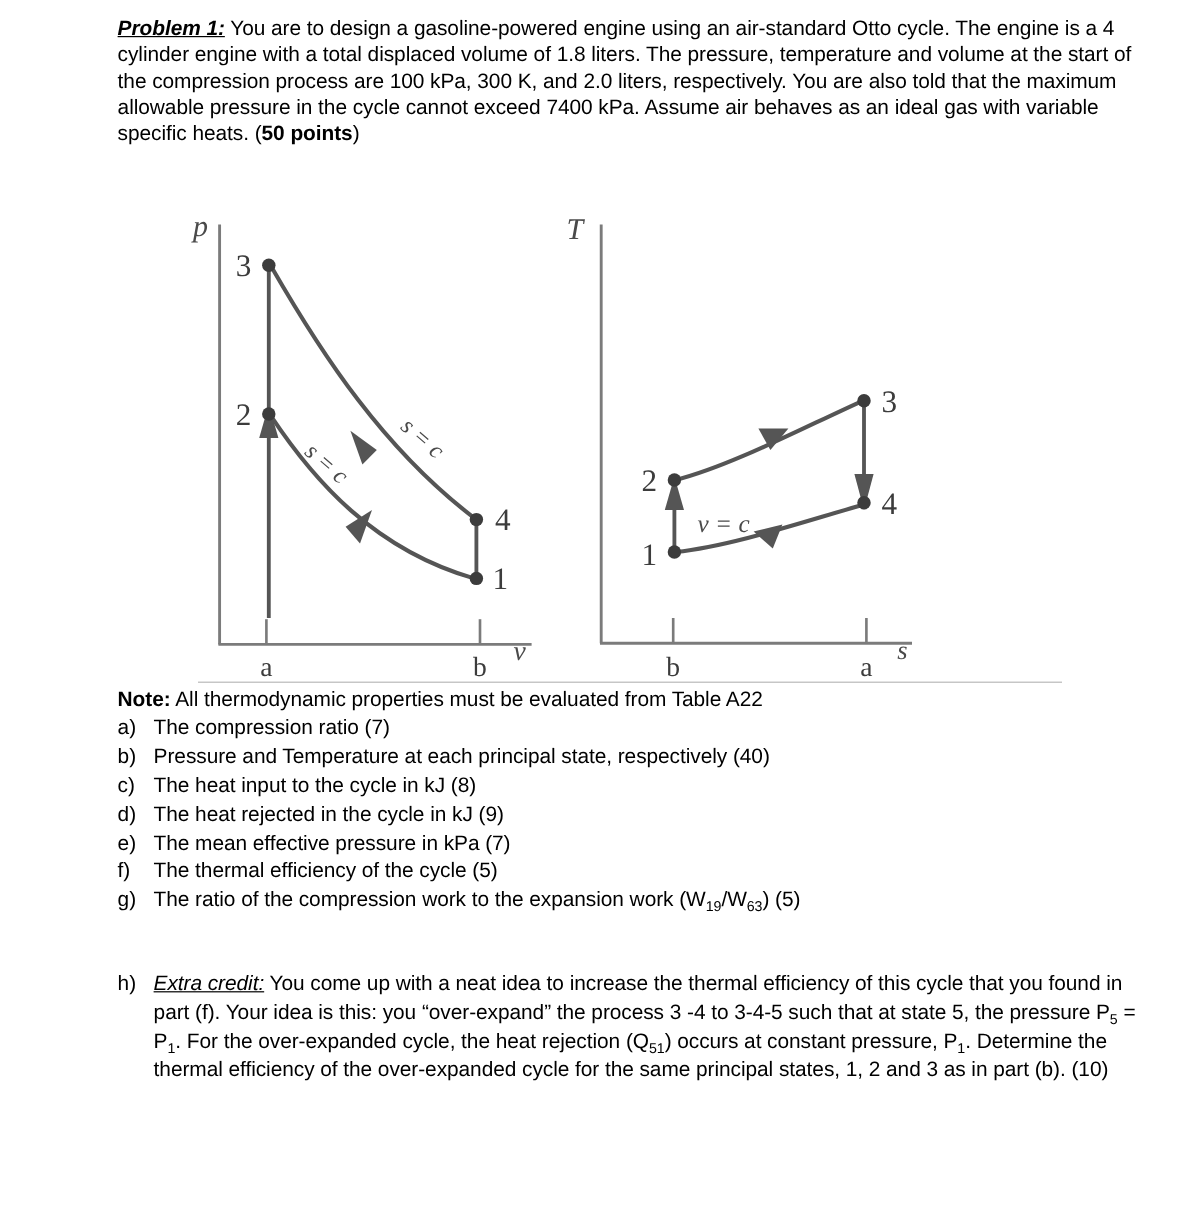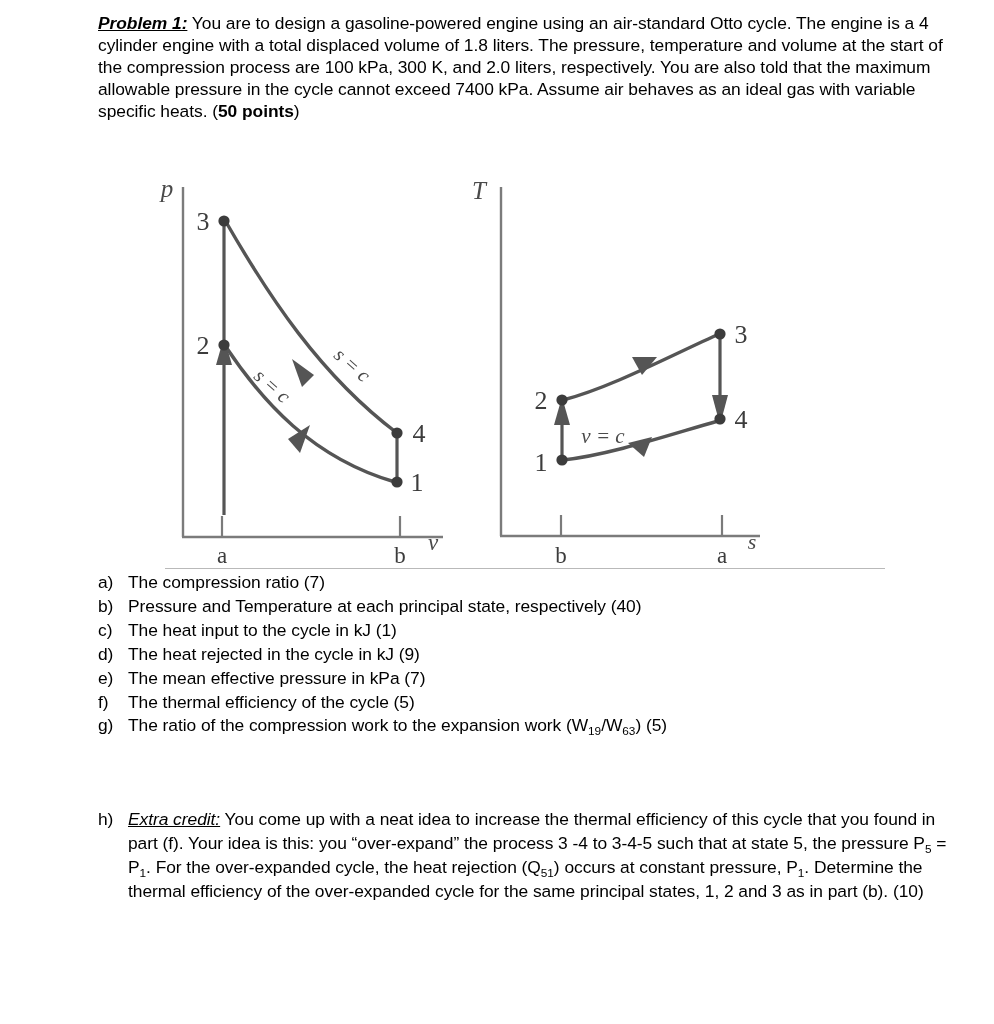--- a/index.html
+++ b/index.html
@@ -203,32 +203,35 @@
         <text x="541" y="296" font-family="'Liberation Serif', serif" font-size="26" fill="#3c3c3c" text-anchor="middle">1</text>
 
         <text x="603" y="268" font-family="'Liberation Serif', serif" font-style="italic" font-size="21" fill="#4a4a4a" text-anchor="middle">v = c</text>
       </g>
     </svg>
   </div>
 
   <div class="hrule"></div>
 
   <div class="determine-block">
+    <div>
+      <span class="note-label">Note:</span><span> All thermodynamic properties must be evaluated from Table A22</span>
+    </div>
     <div class="qlist">
       <div class="qitem">
         <span class="qmark">a)</span>
         <span class="qtext">The compression ratio (7)</span>
       </div>
       <div class="qitem">
         <span class="qmark">b)</span>
         <span class="qtext">Pressure and Temperature at each principal state, respectively (40)</span>
       </div>
       <div class="qitem">
         <span class="qmark">c)</span>
-        <span class="qtext">The heat input to the cycle in kJ (1)</span>
+        <span class="qtext">The heat input to the cycle in kJ (8)</span>
       </div>
       <div class="qitem">
         <span class="qmark">d)</span>
         <span class="qtext">The heat rejected in the cycle in kJ (9)</span>
       </div>
       <div class="qitem">
         <span class="qmark">e)</span>
         <span class="qtext">The mean effective pressure in kPa (7)</span>
       </div>
       <div class="qitem">

